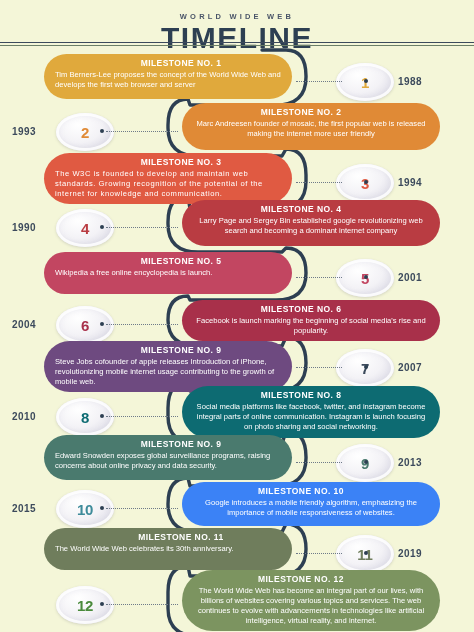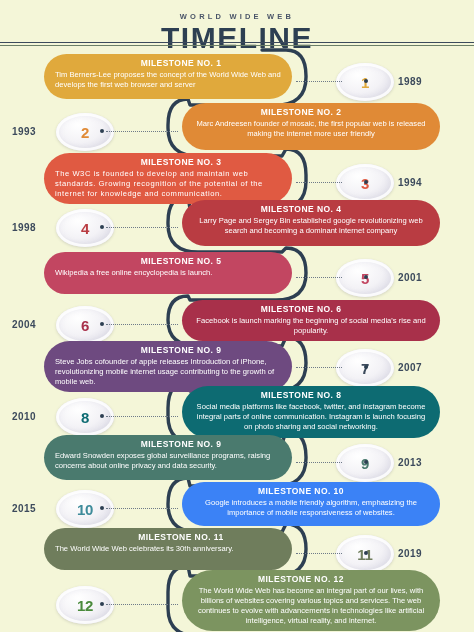--- a/index.html
+++ b/index.html
@@ -192,21 +192,21 @@
   <div id="rows">
       <div class="row" style="top: 9px;">
         <div class="card left" style="background: rgb(224, 169, 60); min-height: 45px;">
           <div class="card-title">MILESTONE NO. 1</div>
           <div class="card-body">Tim Berners-Lee proposes the concept of the World Wide Web and develops the first web browser and server</div>
         </div>
         <div class="badge-wrap" style="left: 336px; top: 9px;">
           <div class="badge"></div>
           <div class="badge-num" style="color: rgb(224, 169, 60);">1</div>
         </div>
-        <div class="year" style="top: 22px; left: 398px;">1989</div>
+        <div class="year" style="top: 22px; left: 398px;">1988</div>
         <div class="dots" style="top: 27px; left: 296px; width: 46px;"></div>
         <div class="dot-end" style="top: 25px; left: 364px;"></div>
       </div>
       <div class="row" style="top: 58px;">
         <div class="card right" style="background: rgb(224, 138, 54); min-height: 47px;">
           <div class="card-title">MILESTONE NO. 2</div>
           <div class="card-body">Marc Andreesen founder of mosaic, the first popular web is released making the internet more user friendly</div>
         </div>
         <div class="badge-wrap" style="left: 56px; top: 10px;">
           <div class="badge"></div>
@@ -231,21 +231,21 @@
       </div>
       <div class="row" style="top: 155px;">
         <div class="card right" style="background: rgb(185, 60, 66); min-height: 46px;">
           <div class="card-title">MILESTONE NO. 4</div>
           <div class="card-body">Larry Page and Sergey Bin established google revolutionizing web search and becoming a dominant internet company</div>
         </div>
         <div class="badge-wrap" style="left: 56px; top: 9px;">
           <div class="badge"></div>
           <div class="badge-num" style="color: rgb(185, 60, 66);">4</div>
         </div>
-        <div class="year" style="top: 22px; left: 12px;">1998</div>
+        <div class="year" style="top: 22px; left: 12px;">1990</div>
         <div class="dots" style="top: 27px; left: 106px; width: 72px;"></div>
         <div class="dot-end" style="top: 25px; left: 100px;"></div>
       </div>
       <div class="row" style="top: 207px;">
         <div class="card left" style="background: rgb(194, 70, 97); min-height: 42px;">
           <div class="card-title">MILESTONE NO. 5</div>
           <div class="card-body">Wikipedia a free online encyclopedia is launch.</div>
         </div>
         <div class="badge-wrap" style="left: 336px; top: 7px;">
           <div class="badge"></div>

